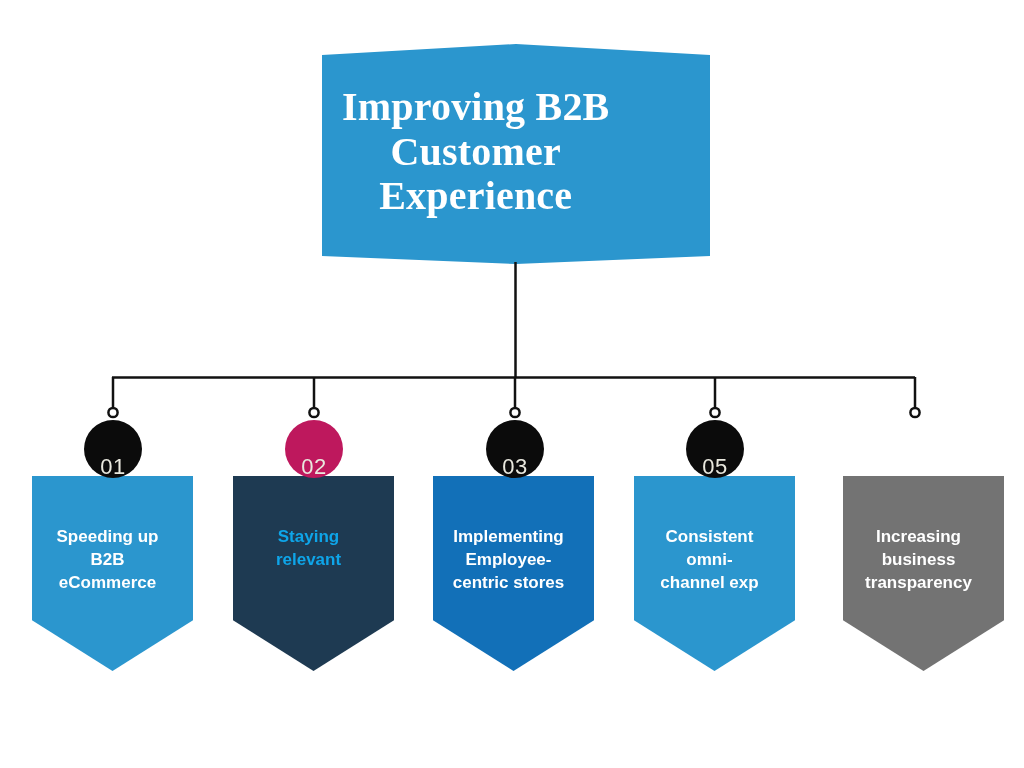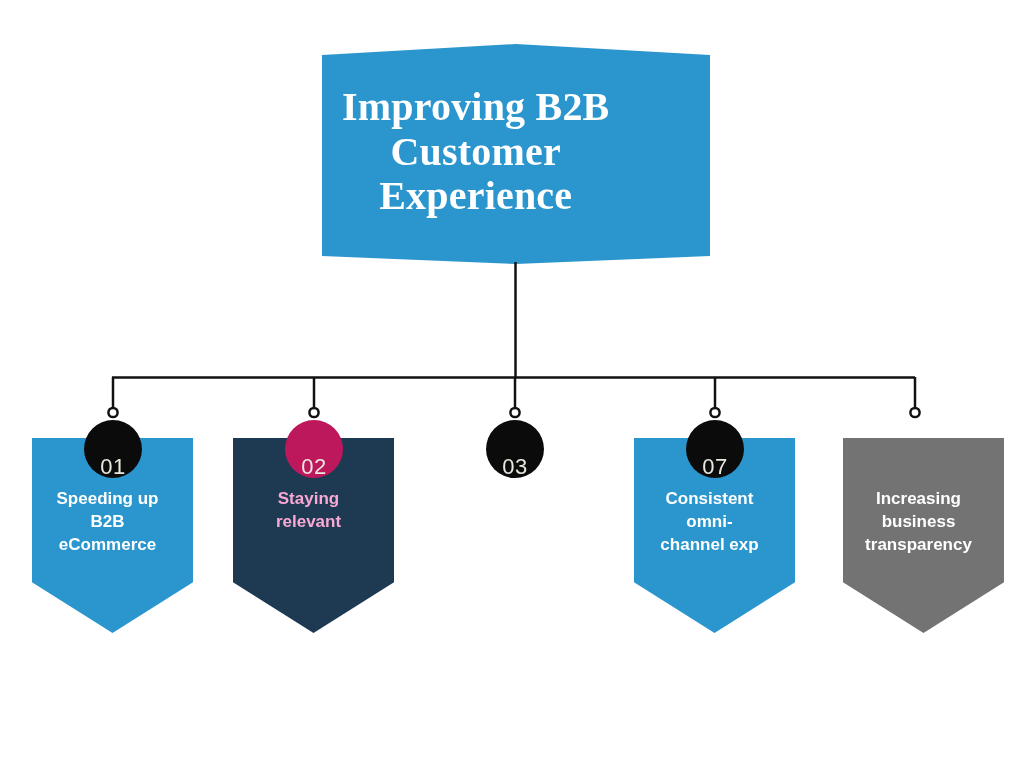--- a/index.html
+++ b/index.html
@@ -54,21 +54,21 @@
     position: absolute;
     left: 0; top: 0;
     width: 1024px;
     height: 768px;
     pointer-events: none;
   }
 
   
   .ribbon {
     position: absolute;
-    top: 438px;
+    top: 476px;
     width: 161px;
     height: 195px;
     -webkit-clip-path: polygon(0% 0%, 100% 0%, 100% 74%, 50% 100%, 0% 74%);
     clip-path: polygon(0% 0%, 100% 0%, 100% 74%, 50% 100%, 0% 74%);
     display: flex;
     align-items: flex-start;
     justify-content: center;
     box-sizing: border-box;
     padding: 50px 16px 0 6px;
   }
@@ -139,38 +139,43 @@
   <div class="ribbon" style="left: 32px; background: rgb(43, 150, 206);">
     <div class="ribbon-label" style="color: rgb(255, 255, 255);">Speeding up
 B2B
 eCommerce</div>
   </div>
   <div class="badge" style="left: 84px; background: rgb(11, 11, 11);">
     <span class="badge-num" style="color: rgb(233, 232, 222);">01</span>
   </div>
 
   <div class="ribbon" style="left: 233px; background: rgb(30, 58, 82);">
-    <div class="ribbon-label" style="color: #f9a8d4;">Staying
+    <div class="ribbon-label" style="color: #0ea5e9;">Staying
 relevant</div>
   </div>
   <div class="badge" style="left: 285px; background: #be185d;">
     <span class="badge-num" style="color: rgb(233, 232, 222);">02</span>
   </div>
 
+  <div class="ribbon" style="left: 433px; background: rgb(18, 112, 184);">
+    <div class="ribbon-label" style="color: rgb(255, 255, 255);">Implementing
+Employee-
+centric stores</div>
+  </div>
   <div class="badge" style="left: 486px; background: rgb(11, 11, 11);">
     <span class="badge-num" style="color: rgb(233, 232, 222); margin-top: 16px;">03</span>
   </div>
 
   <div class="ribbon" style="left: 634px; background: rgb(43, 150, 206);">
     <div class="ribbon-label" style="color: rgb(255, 255, 255);">Consistent
 omni-
 channel exp</div>
   </div>
   <div class="badge" style="left: 686px; background: rgb(11, 11, 11);">
-    <span class="badge-num" style="color: rgb(233, 232, 222);">07</span>
+    <span class="badge-num" style="color: rgb(233, 232, 222);">05</span>
   </div>
 
   <div class="ribbon" style="left: 834px; background: #737373; margin-left: 9px;">
     <div class="ribbon-label" style="color: rgb(255, 255, 255);">Increasing
 business
 transparency</div>
   </div>
 
 </div>
 

